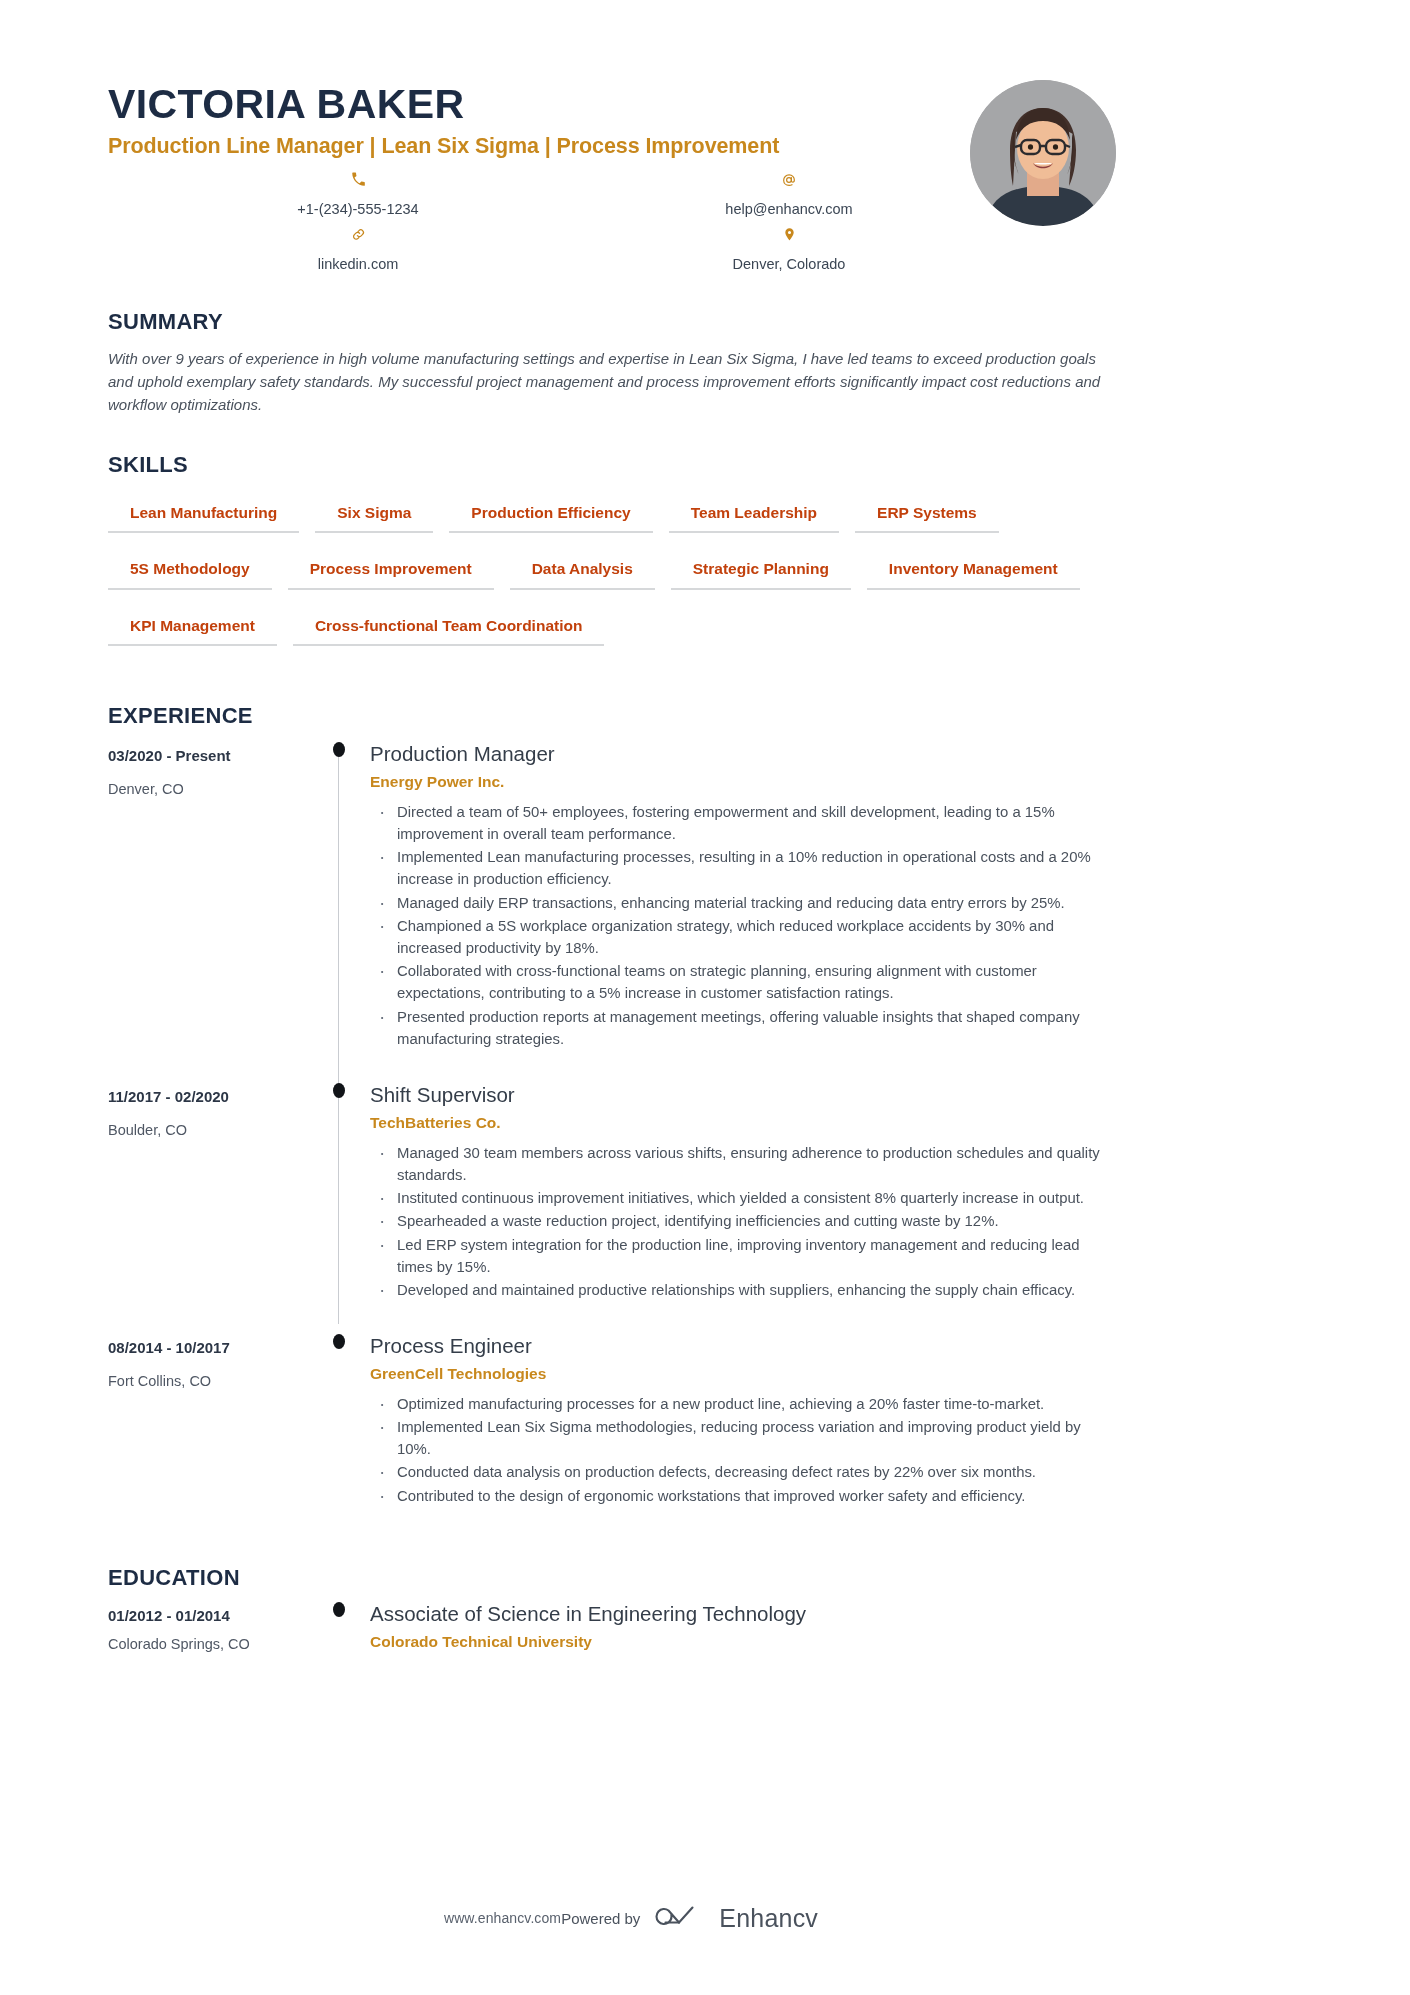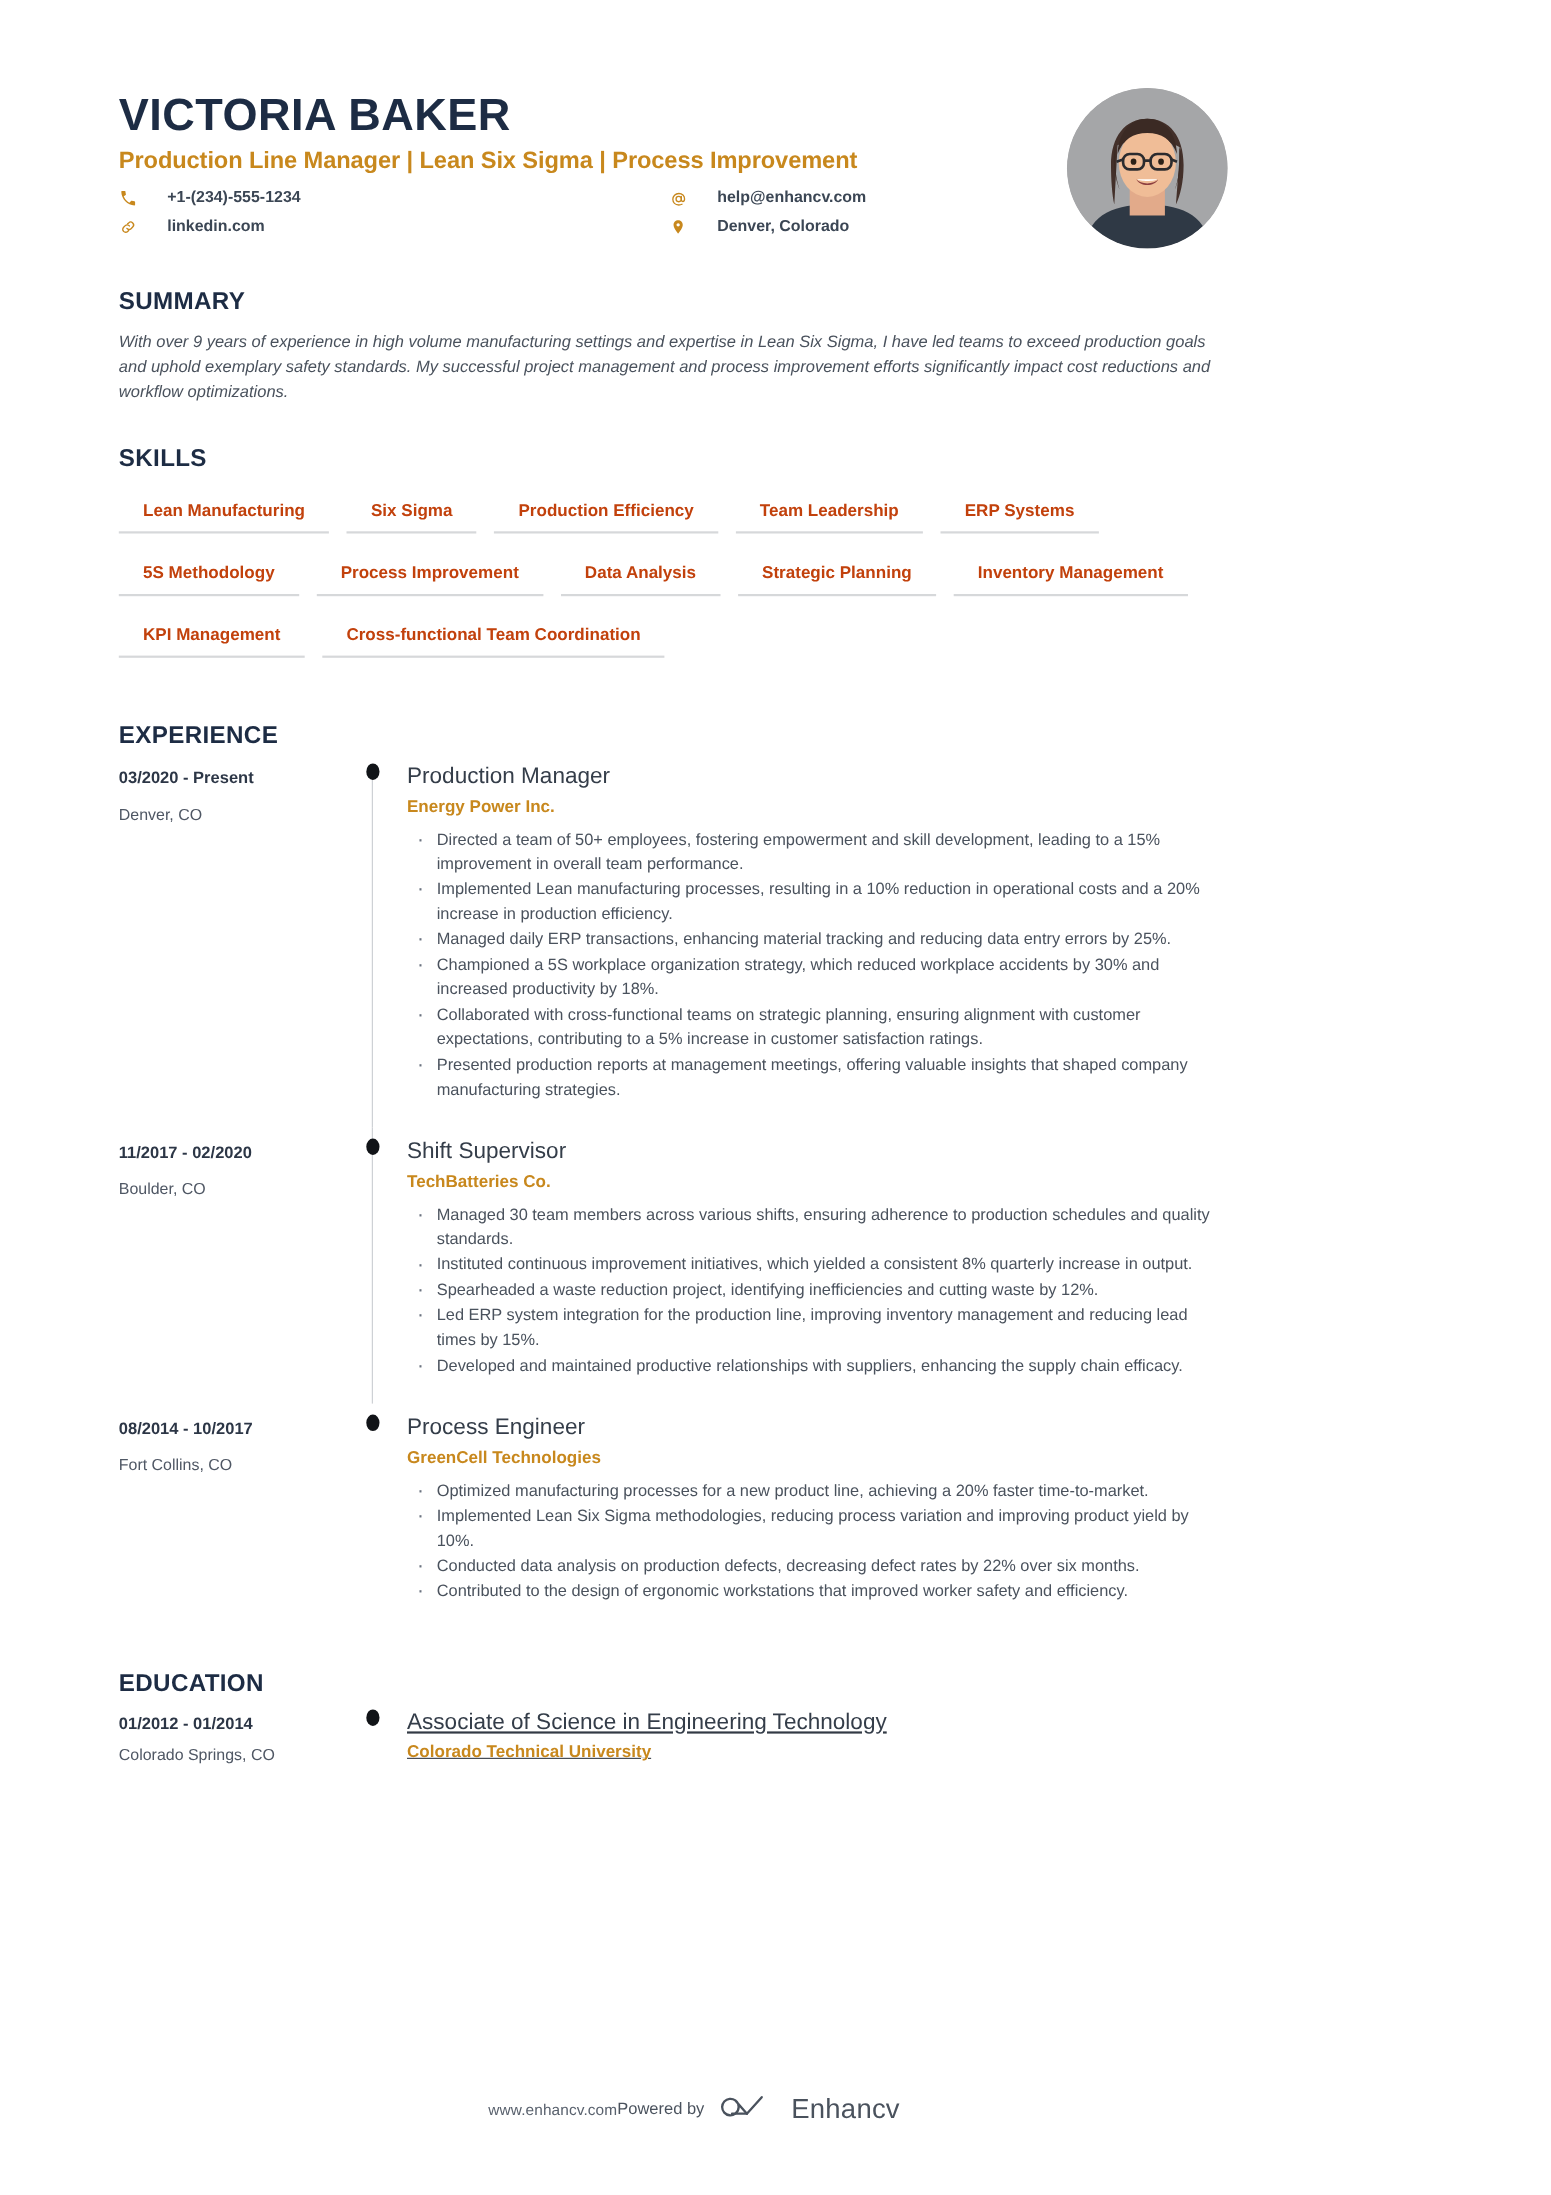--- a/index.html
+++ b/index.html
@@ -54,25 +54,26 @@
   .contact-grid {
     margin-top: 11px;
     display: grid;
     grid-template-columns: 500px auto;
     grid-row-gap: 6px;
   }
 
   .contact-item {
     display: flex;
     align-items: center;
-    gap: 27px;
+    gap: 12px;
     font-size: 14.5px;
-    font-weight: 700;
+    font-weight: 400;
     color: #3b4654;
     line-height: 1.35;
+    flex-direction: column;
   }
 
   .contact-item .ci-icon {
     width: 17px;
     height: 17px;
     flex: 0 0 17px;
     display: inline-flex;
     align-items: center;
     justify-content: center;
     color: #c8881d;
@@ -229,21 +230,21 @@
     position: absolute;
     left: 9px;
     top: -3px;
     font-size: 19px;
     color: #6b7380;
     line-height: 1.5;
   }
 
   
   .edu .entry-left { padding-top: 12px; }
-  .edu .entry-body { padding-top: 6px; padding-bottom: 0; text-decoration: underline; }
+  .edu .entry-body { padding-top: 6px; padding-bottom: 0; }
   .edu .entry-rail { flex: 0 0 62px; }
   .edu .rail-dot { top: 8px; }
   .edu .entry-role { font-size: 20.5px; }
   .edu .entry-loc { margin-top: 10px; }
 
   
   .footer {
     position: absolute;
     left: 108px;
     right: 108px;

